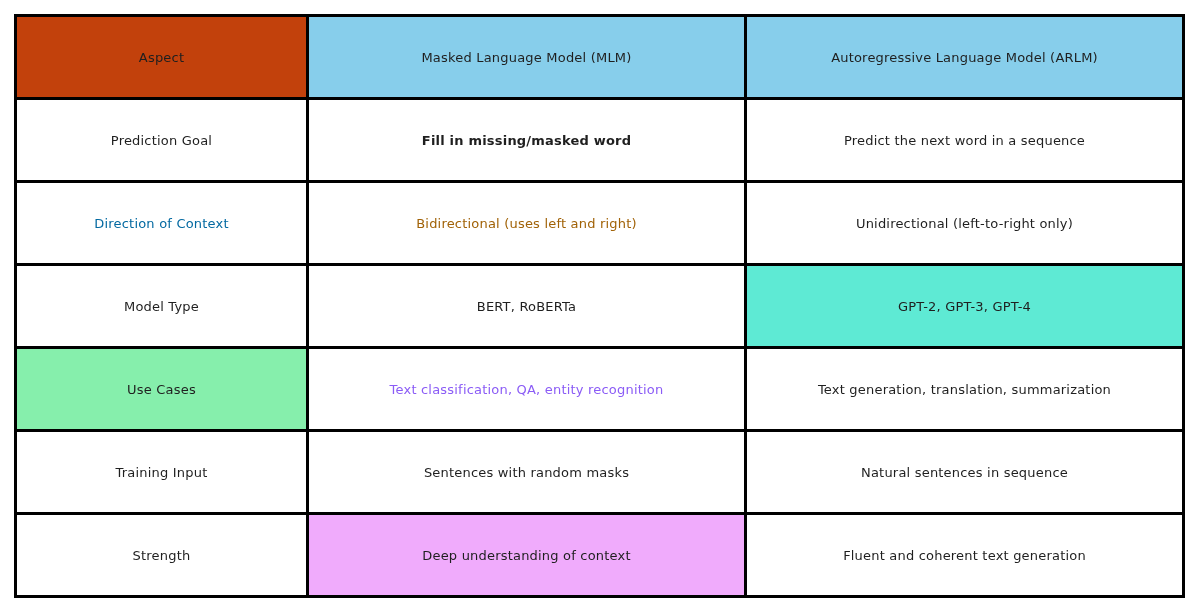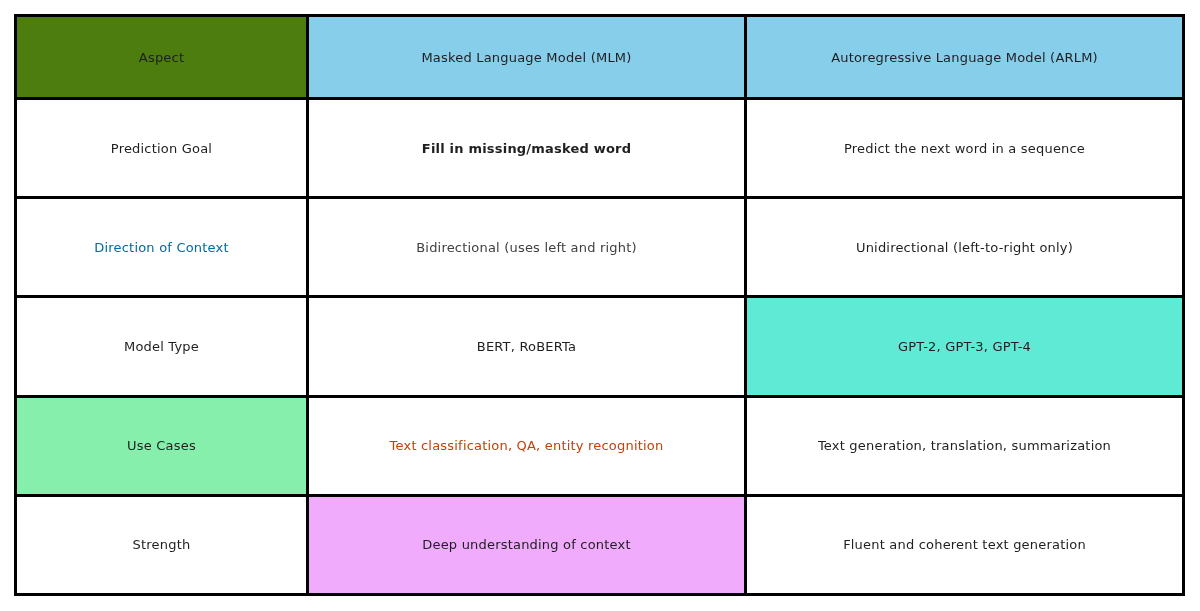--- a/index.html
+++ b/index.html
@@ -49,45 +49,50 @@
 
 <div class="canvas">
   <table class="cmp">
     <colgroup>
       <col class="c1">
       <col class="c2">
       <col class="c3">
     </colgroup>
     <thead>
       <tr>
-          <th style="background: #4d7c0f;">Aspect</th>
+          <th style="background: #c2410c;">Aspect</th>
           <th style="background: rgb(135, 206, 235);">Masked Language Model (MLM)</th>
           <th style="background: rgb(135, 206, 235);">Autoregressive Language Model (ARLM)</th>
         </tr>
     </thead>
     <tbody>
         <tr>
           <td style="background: rgb(255, 255, 255); color: rgb(31, 31, 31);">Prediction Goal</td>
           <td style="background: rgb(255, 255, 255); color: rgb(31, 31, 31); font-weight: bold;">Fill in missing/masked word</td>
           <td style="background: rgb(255, 255, 255); color: rgb(31, 31, 31);">Predict the next word in a sequence</td>
         </tr>
         <tr>
           <td style="background: rgb(255, 255, 255); color: #0369a1;">Direction of Context</td>
-          <td style="background: rgb(255, 255, 255); color: #404040;">Bidirectional (uses left and right)</td>
+          <td style="background: rgb(255, 255, 255); color: #a16207;">Bidirectional (uses left and right)</td>
           <td style="background: rgb(255, 255, 255); color: rgb(31, 31, 31);">Unidirectional (left-to-right only)</td>
         </tr>
         <tr>
           <td style="background: rgb(255, 255, 255); color: rgb(31, 31, 31);">Model Type</td>
           <td style="background: rgb(255, 255, 255); color: rgb(31, 31, 31);">BERT, RoBERTa</td>
           <td style="background: #5eead4; color: rgb(31, 31, 31);">GPT-2, GPT-3, GPT-4</td>
         </tr>
         <tr>
           <td style="background: #86efac; color: rgb(31, 31, 31);">Use Cases</td>
-          <td style="background: rgb(255, 255, 255); color: #c2410c;">Text classification, QA, entity recognition</td>
+          <td style="background: rgb(255, 255, 255); color: #8b5cf6;">Text classification, QA, entity recognition</td>
           <td style="background: rgb(255, 255, 255); color: rgb(31, 31, 31);">Text generation, translation, summarization</td>
+        </tr>
+        <tr>
+          <td style="background: rgb(255, 255, 255); color: rgb(31, 31, 31);">Training Input</td>
+          <td style="background: rgb(255, 255, 255); color: rgb(31, 31, 31);">Sentences with random masks</td>
+          <td style="background: rgb(255, 255, 255); color: rgb(31, 31, 31);">Natural sentences in sequence</td>
         </tr>
         <tr>
           <td style="background: rgb(255, 255, 255); color: rgb(31, 31, 31);">Strength</td>
           <td style="background: #f0abfc; color: rgb(31, 31, 31);">Deep understanding of context</td>
           <td style="background: rgb(255, 255, 255); color: rgb(31, 31, 31);">Fluent and coherent text generation</td>
         </tr>
       </tbody>
   </table>
 </div>
 

